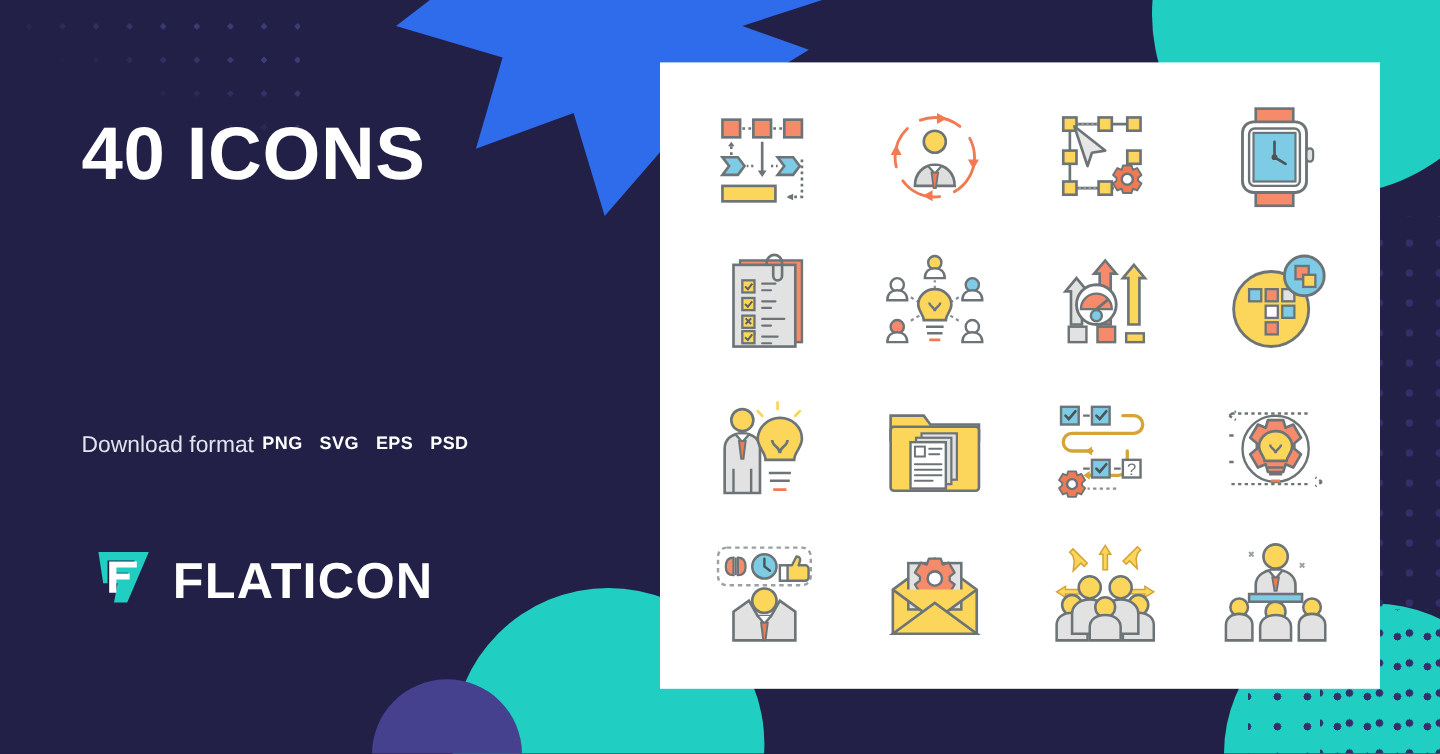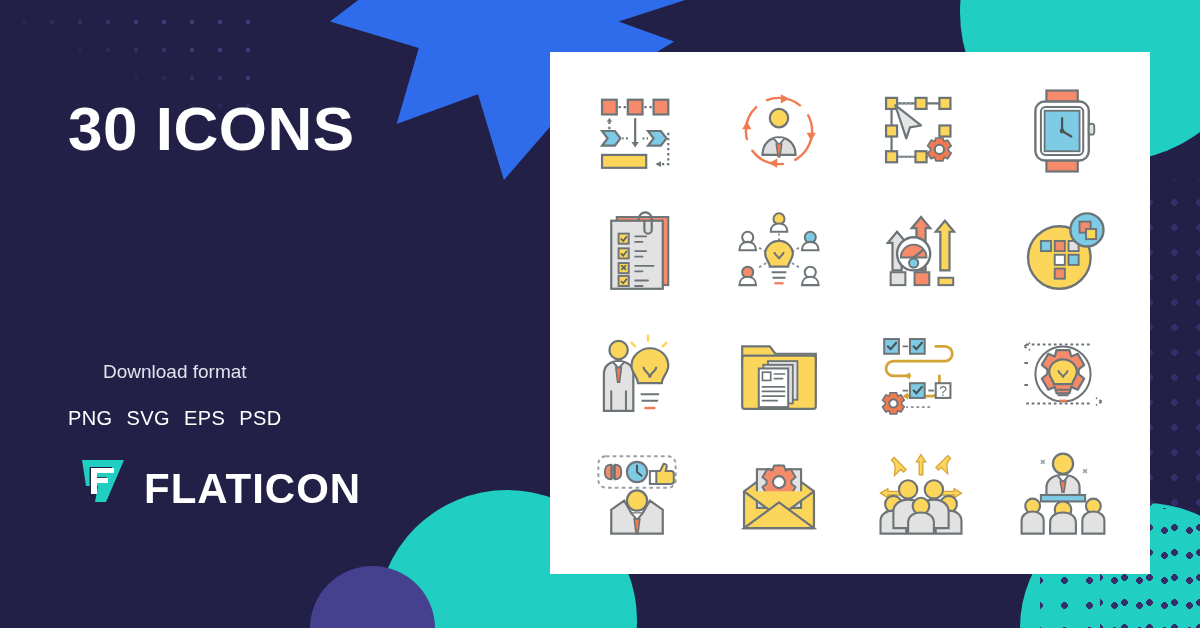--- a/index.html
+++ b/index.html
@@ -40,26 +40,26 @@
     background-image:radial-gradient(#342f6b 3.2px, transparent 3.3px);
     background-size:25px 25px;background-position:12px 10px;
   }
 
   
   .left{position:absolute;left:68px;top:0;width:470px;height:628px;}
   .headline{position:absolute;left:0;top:98px;font-size:62px;font-weight:bold;color:#fff;
     letter-spacing:.5px;line-height:1;}
   .subhead{position:absolute;left:0;top:205px;width:400px;font-size:23px;color:#eceaf4;
     line-height:1.62;font-weight:400;}
-  .dlrow{position:absolute;left:0;top:361px;display:flex;align-items:center;gap:24px;flex-direction:column;}
+  .dlrow{position:absolute;left:0;top:361px;display:flex;align-items:flex-start;gap:7px;}
   .dl-label{font-size:19px;color:#e4e2ee;}
   .dl-formats{display:flex;gap:14px;}
-  .dl-formats span{font-size:20px;font-weight:normal;color:#fff;letter-spacing:.4px;}
-
-  .brand{position:absolute;left:8px;top:456px;display:flex;align-items:flex-end;gap:14px;}
+  .dl-formats span{font-size:15px;font-weight:bold;color:#fff;letter-spacing:.4px;}
+
+  .brand{position:absolute;left:8px;top:456px;display:flex;align-items:center;gap:14px;}
   .brand-name{font-size:42px;font-weight:bold;color:#fff;letter-spacing:1px;line-height:1;}
 
   
   .card{position:absolute;left:550px;top:52px;width:600px;height:522px;background:#fff;}
   .grid{position:absolute;inset:0;display:grid;
     grid-template-columns:repeat(4,1fr);grid-template-rows:repeat(4,1fr);
     padding:18px 16px;box-sizing:border-box;}
   .cell{display:flex;align-items:center;justify-content:center;}
   .cell svg{width:92px;height:92px;display:block;}
 </style>
@@ -72,21 +72,21 @@
   <div class="deco star-blue"></div>
   <div class="deco circ-teal-tr"></div>
   <div class="deco circ-teal-b1"></div>
   <div class="deco circ-teal-b2"></div>
   <div class="deco circ-indigo"></div>
   <div class="deco dots-br"></div>
   <div class="deco dots-br2"></div>
 
   <div class="left">
 
-    <div class="headline">30 ICONS</div>
+    <div class="headline">40 ICONS</div>
 
 
     <div class="dlrow">
       <span class="dl-label">Download format</span>
       <span class="dl-formats">
         <span>PNG</span>
         <span>SVG</span>
         <span>EPS</span>
         <span>PSD</span>
       </span>

